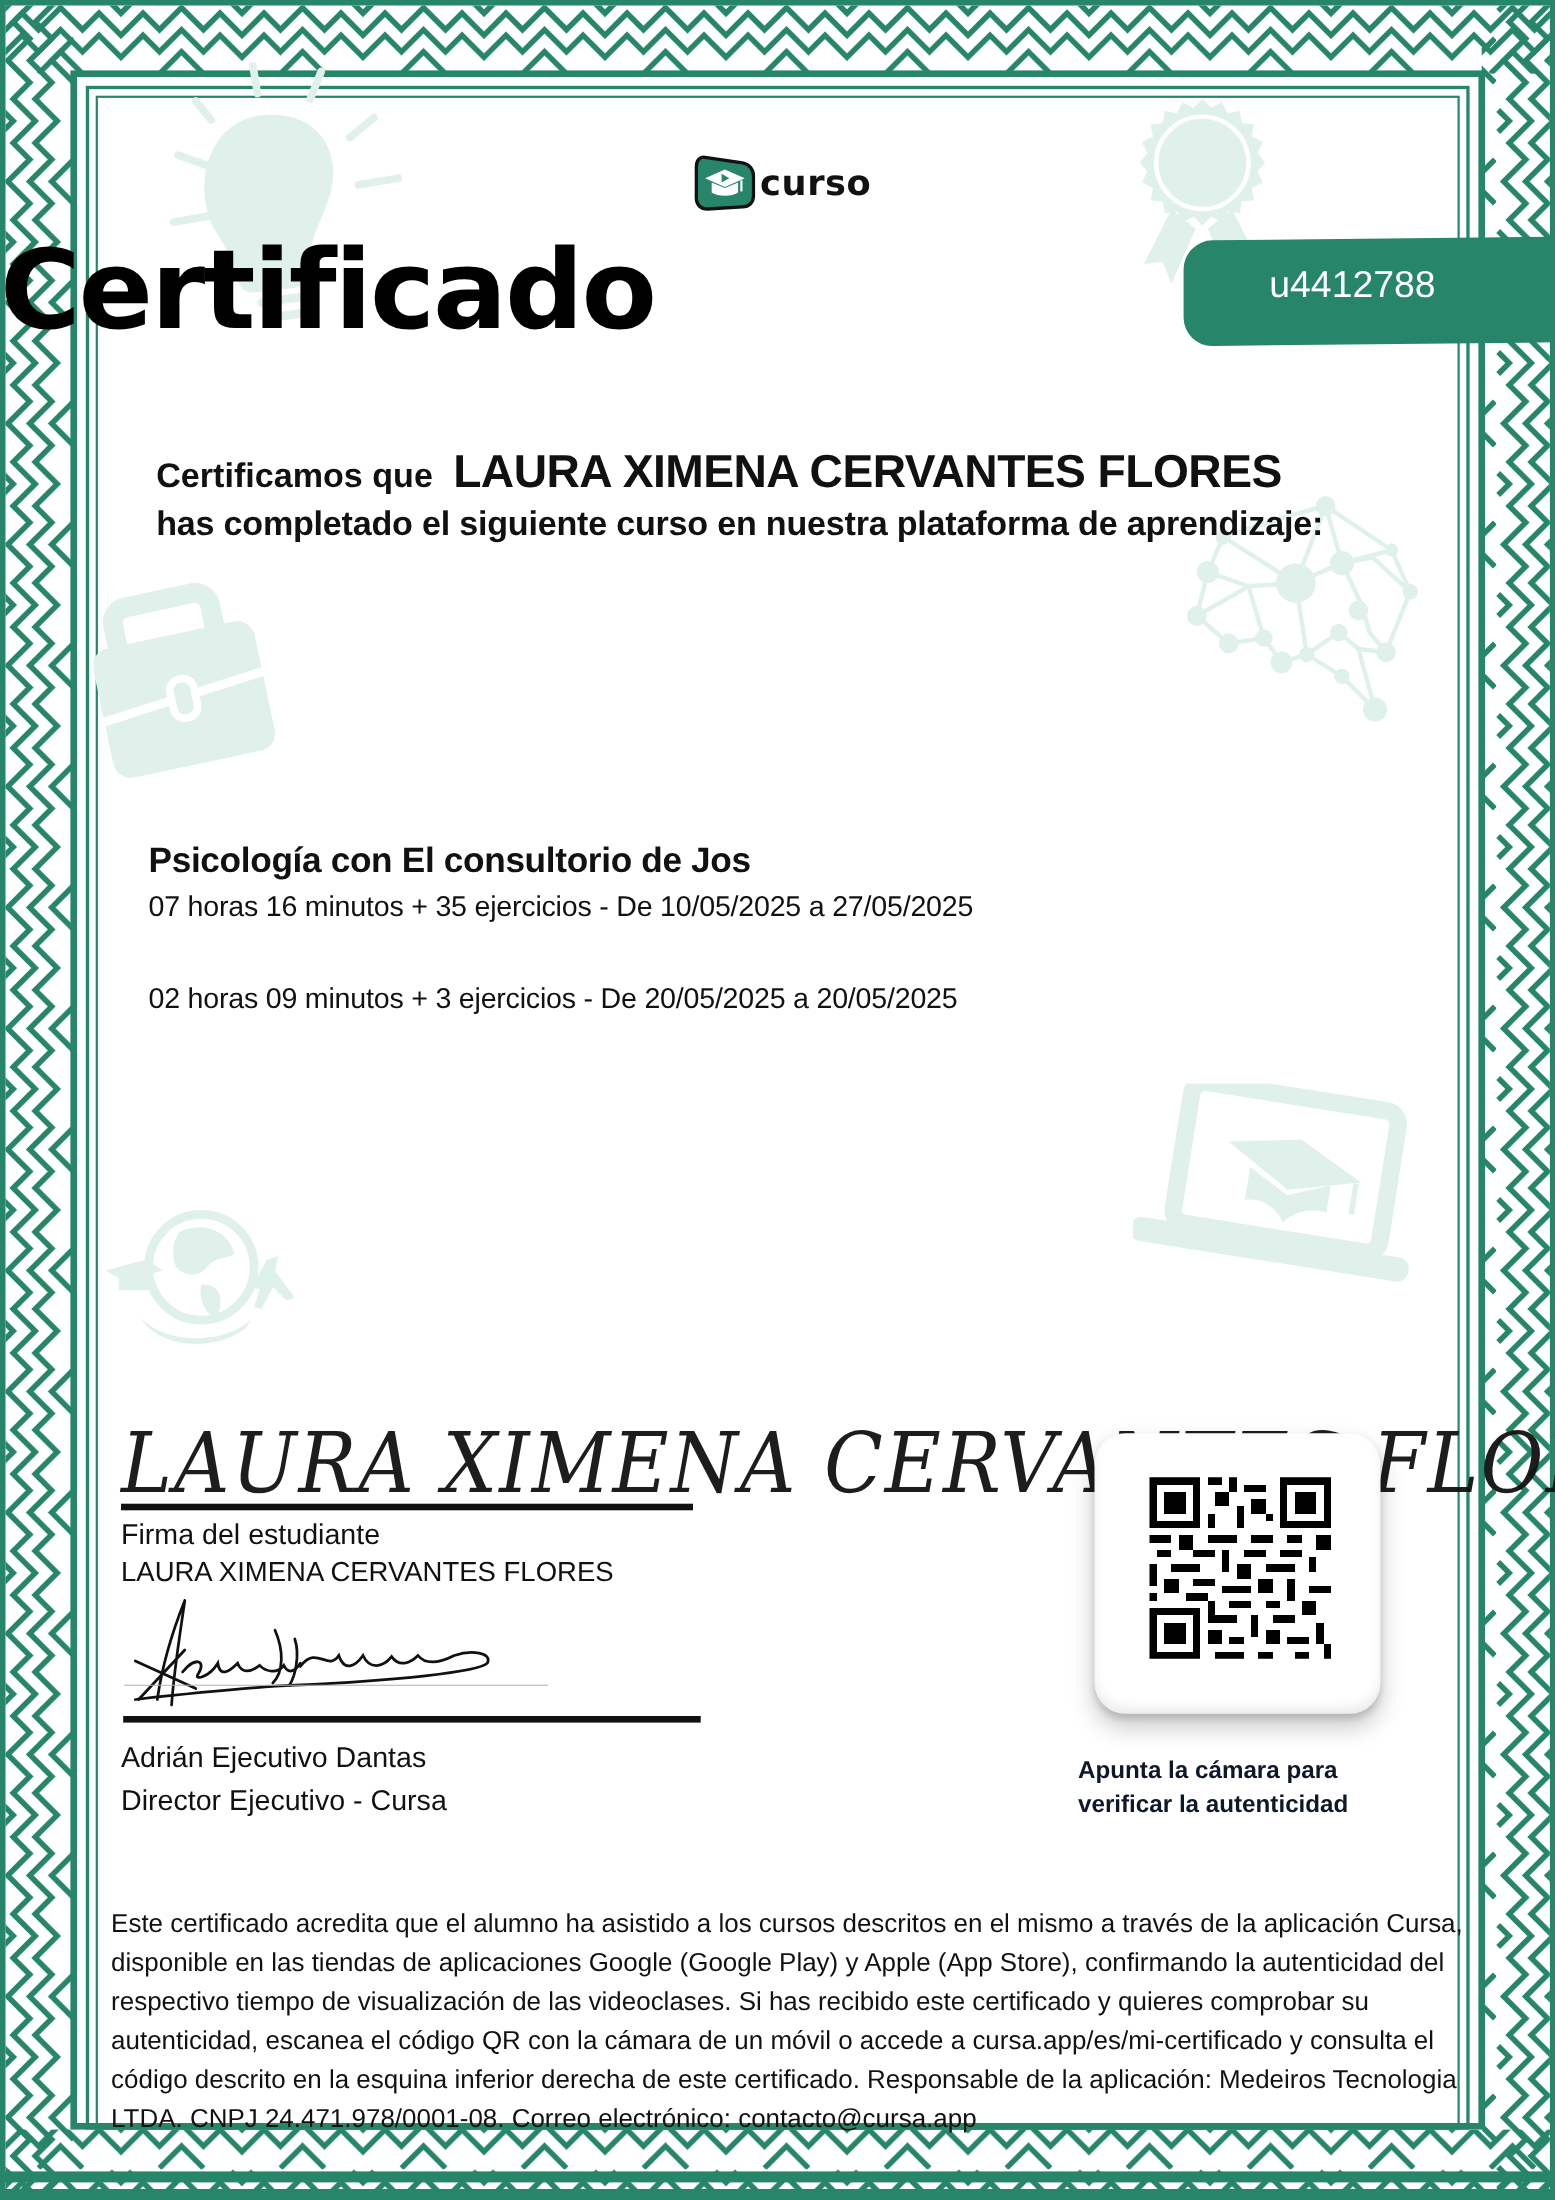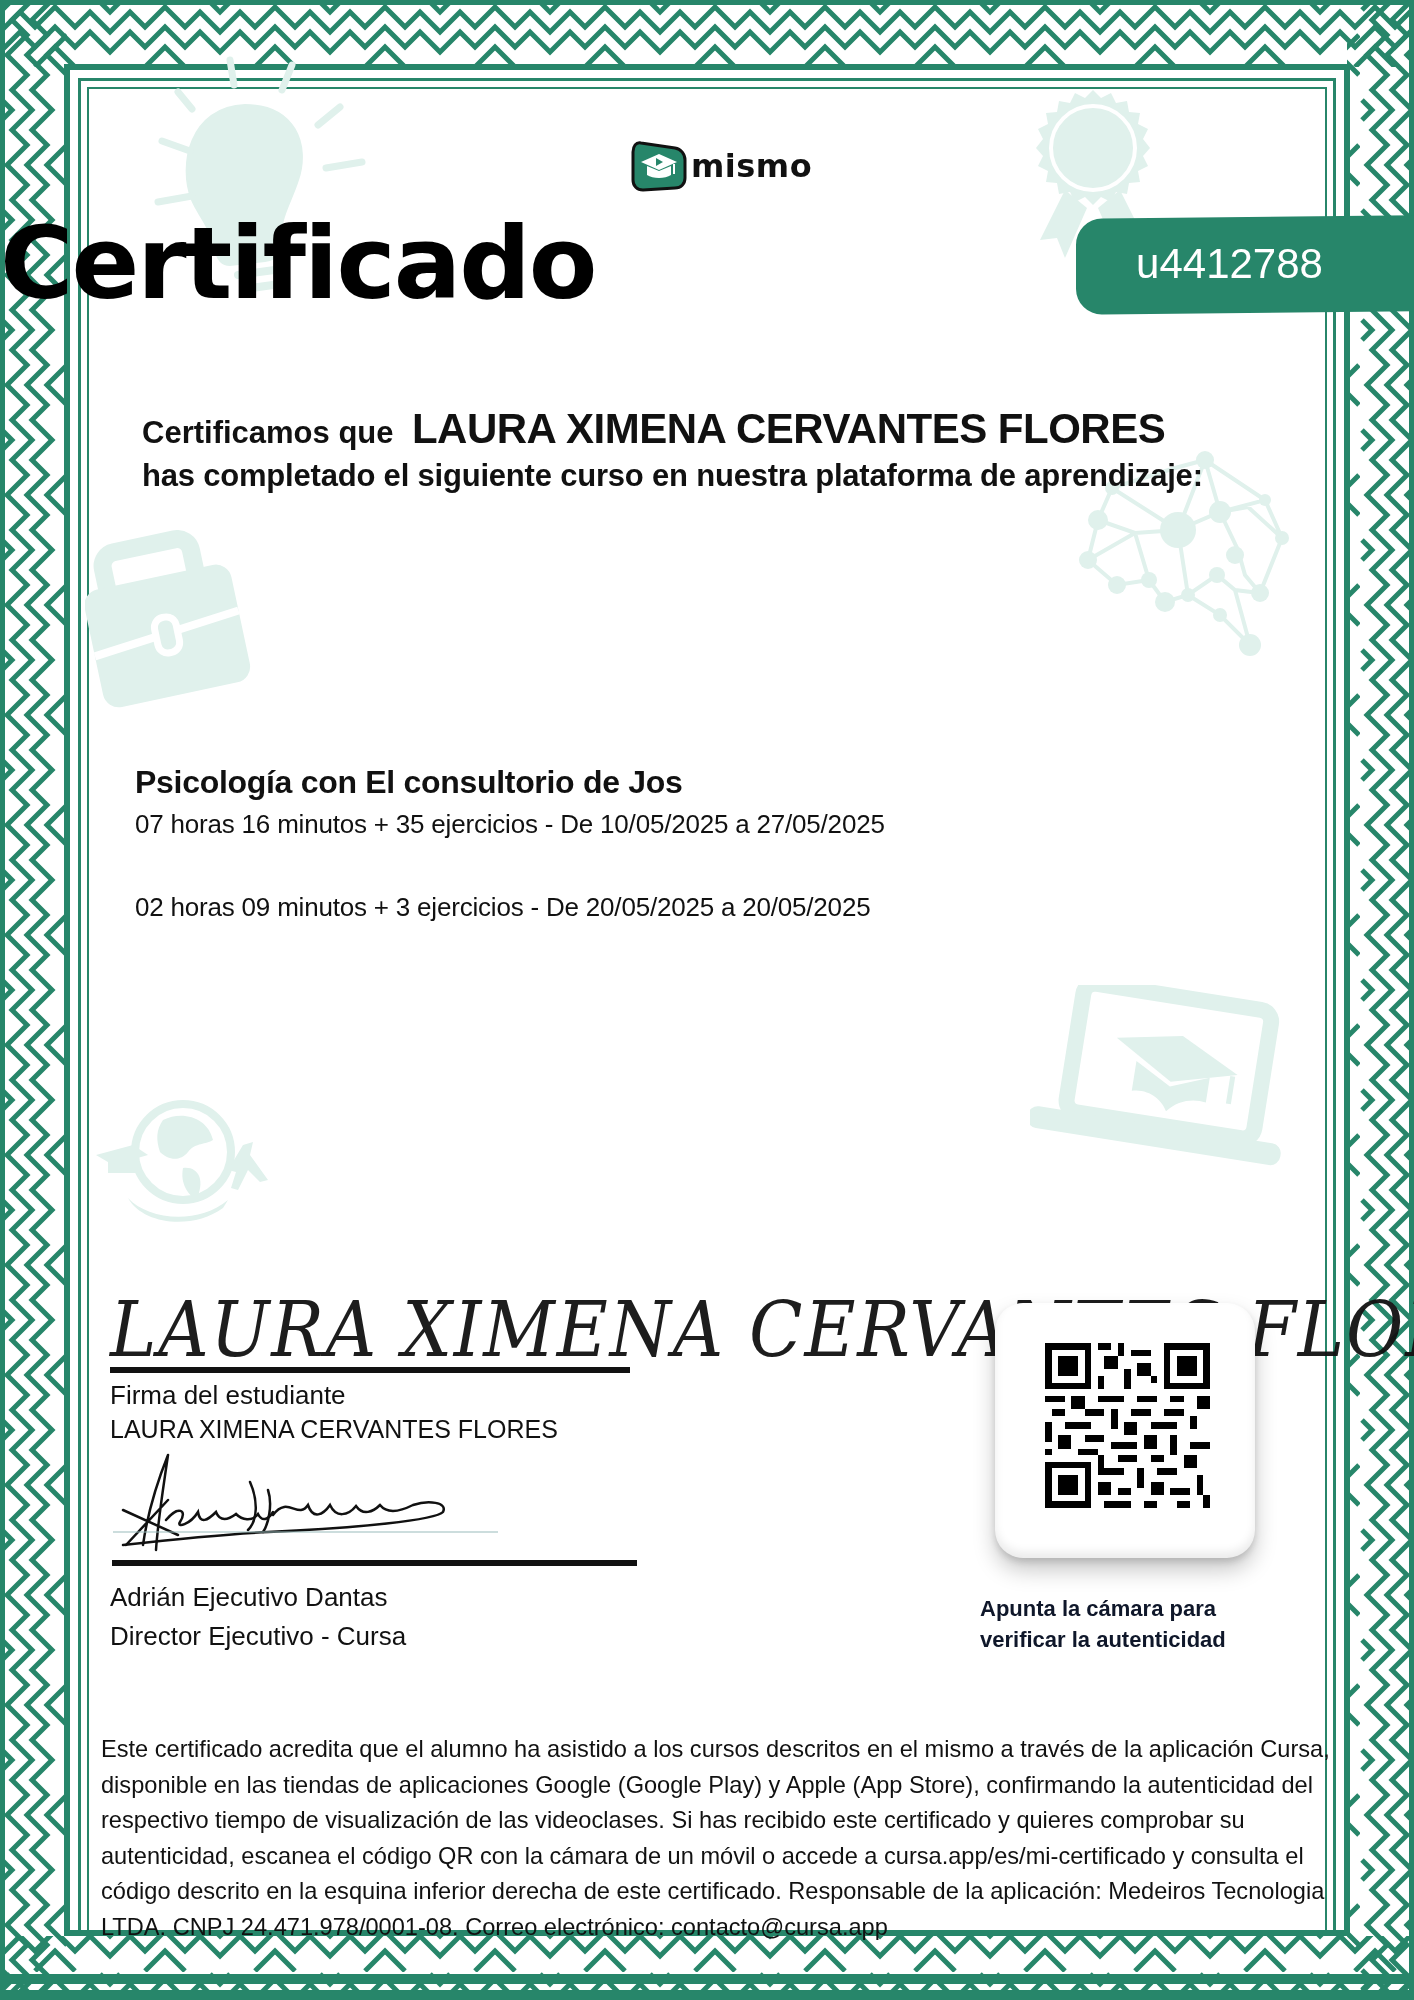--- a/index.html
+++ b/index.html
@@ -10,21 +10,21 @@
   .frame-line { position:absolute; border-style:solid; border-color:#27866a; box-sizing:border-box; }
   .bottom-band { position:absolute; left:0; width:1414px; background:#27866a; }
   .deco { position:absolute; }
   .logo { position:absolute; left:631px; top:140px; display:flex; align-items:center; gap:4px; }
   .logo-text { font-family:"DejaVu Sans", sans-serif; font-weight:bold; font-size:32px; letter-spacing:0.5px; color:#111; }
   .title { position:absolute; left:0; width:1414px; top:205px; text-align:left; font-family:"DejaVu Sans", sans-serif;
            font-weight:bold; font-size:100px; letter-spacing:-2px; color:#000; padding-right:14px; box-sizing:border-box; }
   .code-tab { position:absolute; left:1076px; top:217px; width:338px; height:96px; background:#27866a;
               border-radius:26px 0 0 26px; transform:skewY(-0.6deg); }
   .code-text { position:absolute; left:1076px; top:240px; width:307px; text-align:center; color:#fff;
-               font-size:42px; font-family:"Liberation Sans", sans-serif; }
+               font-size:34px; font-family:"Liberation Sans", sans-serif; }
   .line1 { position:absolute; left:142px; top:405px; white-space:nowrap; }
   .certificamos { font-weight:bold; font-size:31px; vertical-align:baseline; }
   .student-name-big { font-weight:bold; font-size:42px; margin-left:14px; letter-spacing:-0.5px; vertical-align:baseline; }
   .line2 { position:absolute; left:142px; top:458px; font-weight:bold; font-size:31px; white-space:nowrap; letter-spacing:-0.2px;text-align:center; }
   .course { position:absolute; left:135px; }
   .course-title { font-weight:bold; font-size:32px; letter-spacing:-0.3px; white-space:nowrap; }
   .course-meta { font-size:26px; margin-top:8px; white-space:nowrap; letter-spacing:-0.2px; }
   .sig-script { position:absolute; left:110px; top:1285px; font-family:"DejaVu Serif", serif; font-style:italic;
                 font-size:76px; font-weight:normal; color:#111; letter-spacing:2px; white-space:nowrap;
                 transform:scaleX(0.92); transform-origin:left top; opacity:0.95; }
@@ -157,21 +157,21 @@
 </svg>
 
 <div class="logo">
   <svg width="56" height="52" viewBox="0 0 56 52">
     <path d="M10 3 L44 8 C 50 9, 54 14, 54 20 L 54 38 C 54 44, 50 48, 44 48 L 12 50 C 6 50, 2 46, 2 40 L 2 12 C 2 6, 5 2, 10 3 Z" fill="#27866a" stroke="#111" stroke-width="3"></path>
     <polygon points="10,22 28,14 46,22 28,30" fill="#fff"></polygon>
     <path d="M16 26 L16 35 C 22 39, 34 39, 40 35 L 40 26 L 28 31 Z" fill="#fff"></path>
     <polygon points="25,18 25,26 32,22" fill="#27866a"></polygon>
     <rect x="42" y="24" width="2" height="10" fill="#fff"></rect>
   </svg>
-  <span class="logo-text">mismo</span>
+  <span class="logo-text">curso</span>
 </div>
 
 <div class="title">Certificado</div>
 
 <div class="code-tab"></div>
 <div class="code-text">u4412788</div>
 
 <div class="line1">
   <span class="certificamos">Certificamos que</span>
   <span class="student-name-big">LAURA XIMENA CERVANTES FLORES</span>

